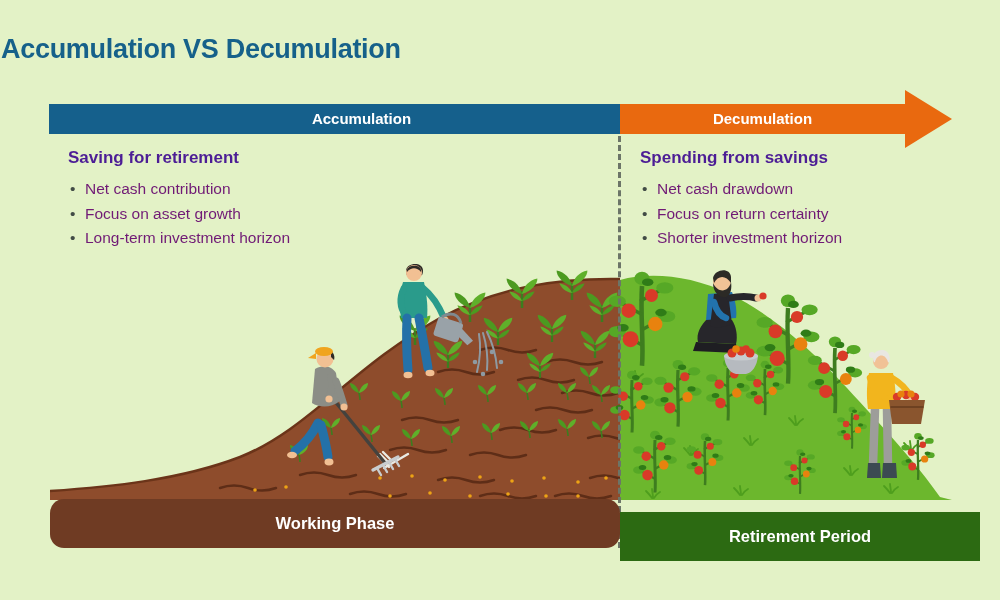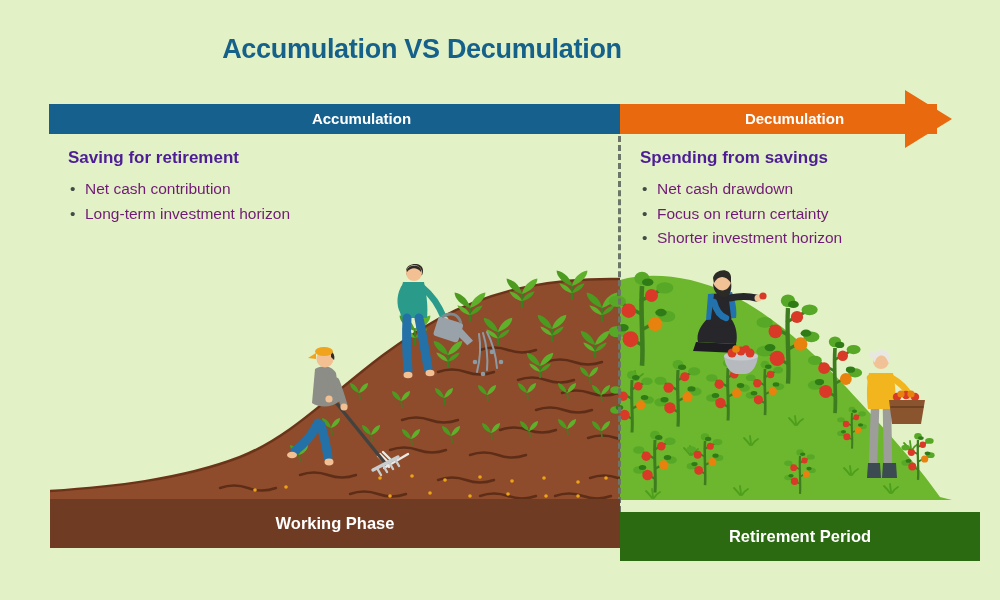--- a/index.html
+++ b/index.html
@@ -2,34 +2,34 @@
 <html><head>
 <meta charset="utf-8">
 <style>
   html,body{margin:0;padding:0;}
   .canvas{
     position:relative; width:1000px; height:600px; overflow:hidden;
     background:#e3f2c6;
     font-family:"Liberation Sans", sans-serif;
   }
   .title{
-    position:absolute; top:34px; left:8px; width:828px;
-    text-align:center; font-size:27px; font-weight:bold; color:#16618a;
+    position:absolute; top:34px; left:1px; width:828px;
+    font-size:27px; font-weight:bold; color:#16618a;
     margin:0; letter-spacing:-0.3px;
   }
   
   .banner-left{
     position:absolute; left:49px; top:104px; width:625px; height:30px;
     background:#15608c; color:#ffffff; font-size:15px; font-weight:bold;
     text-align:center; line-height:30px;
   }
   .banner-right{
     position:absolute; left:620px; top:104px; width:285px; height:30px;
     background:#e9690f; color:#ffffff; font-size:15px; font-weight:bold;
-    text-align:center; line-height:30px;padding-left:32px;
+    text-align:center; line-height:30px;
   }
   .arrowhead{
     position:absolute; left:905px; top:90px; width:0; height:0;
     border-top:29px solid transparent; border-bottom:29px solid transparent;
     border-left:47px solid #e9690f;
   }
   
   .col{ position:absolute; top:148px; width:330px; }
   .col-left{ left:68px; }
   .col-right{ left:640px; }
@@ -45,38 +45,39 @@
     position:absolute; left:618px; top:136px; height:412px; width:0;
     border-left:3px dashed #6c7568;
   }
   
   .scene{ position:absolute; left:50px; top:250px; width:902px; height:250px; }
   
   .phasebar{
     position:absolute; top:499px; height:49px; color:#ffffff;
     font-size:16.5px; font-weight:bold; text-align:center; line-height:49px;
   }
-  .phase-left{ left:50px; width:570px; background:#6f3b23; }
+  .phase-left{ left:50px; width:570px; background:#6f3b23;border-radius:14px; }
   .phase-right{ left:620px; width:360px; background:#2c6a12;margin-top:13px; }
 </style>
 </head>
 <body>
 
 <div class="canvas">
 
   <h1 class="title">Accumulation VS Decumulation</h1>
 
   <div class="banner-left">Accumulation</div>
   <div class="banner-right">Decumulation</div>
   <div class="arrowhead"></div>
 
   <div class="col col-left">
     <p class="col-heading">Saving for retirement</p>
     <ul>
       <li>Net cash contribution</li>
+      <li>Focus on asset growth</li>
       <li>Long-term investment horizon</li>
     </ul>
   </div>
 
   <div class="col col-right">
     <p class="col-heading">Spending from savings</p>
     <ul>
       <li>Net cash drawdown</li>
       <li>Focus on return certainty</li>
       <li>Shorter investment horizon</li>

